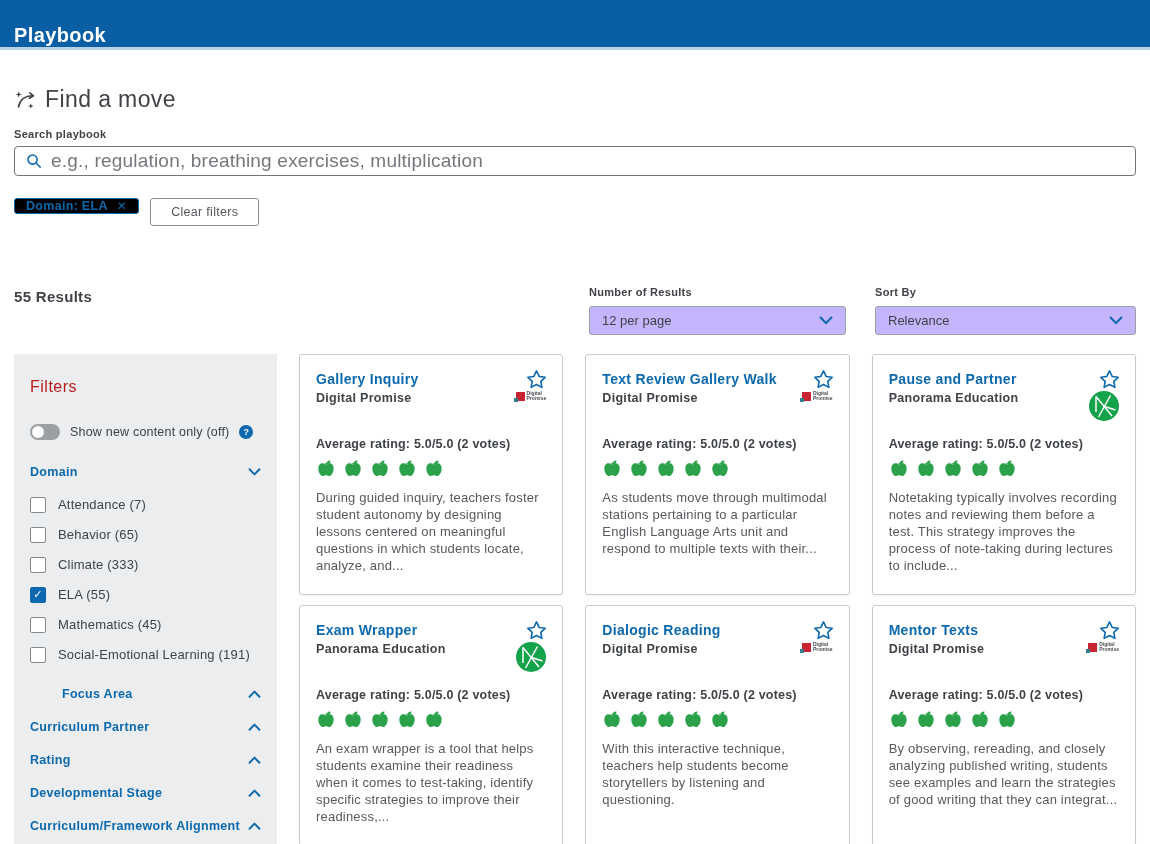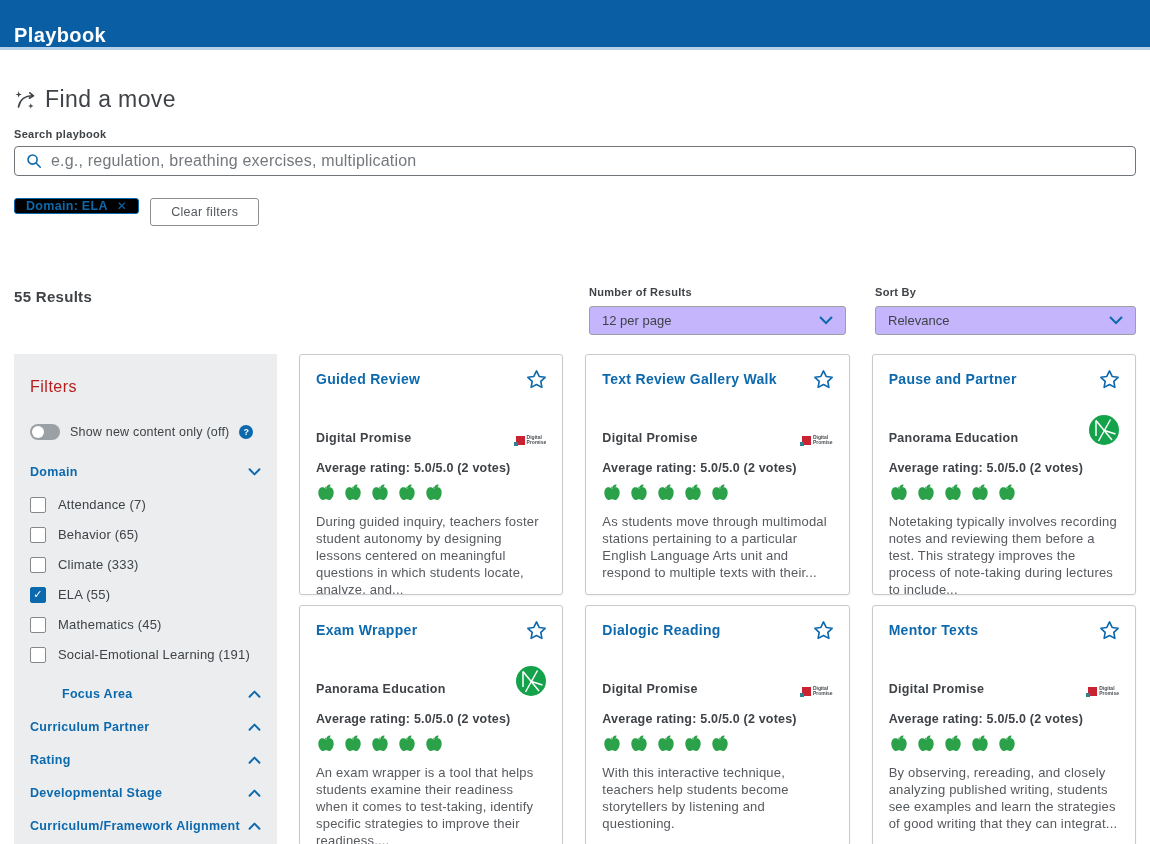--- a/index.html
+++ b/index.html
@@ -15,21 +15,21 @@
 
   
   .find-move { margin-top:36px; display:flex; align-items:center; gap:9px;
     font-size:23px; color:#3f4347; letter-spacing:.4px; }
   .find-move svg { width:22px; height:22px; }
 
   .search-label { margin-top:15px; font-size:11px; font-weight:bold; letter-spacing:.3px; }
   .search-box { margin-top:6px; height:30px; border:1px solid #70757a; border-radius:4px;
     display:flex; align-items:center; padding:0 11px; gap:9px; background:#fff; }
   .search-box svg { width:16px; height:16px; flex:none; }
-  .search-box input { border:none; outline:none; flex:1; font-size:16px; color:#3f4347;
+  .search-box input { border:none; outline:none; flex:1; font-size:19px; color:#3f4347;
     font-family:"Liberation Sans", sans-serif; letter-spacing:.2px; background:transparent; }
   .search-box input::placeholder { color:#74787c; opacity:1; }
 
   
   .chips { margin-top:22px; display:flex; gap:11px; }
   .chip { border:1.5px solid #0d69ad; color:#0d69ad; background:#000000; border-radius:3px;
     height:16px; display:flex; align-items:center; gap:9px; padding:0 11px;
     font-size:12.5px; font-weight:bold; letter-spacing:.3px; cursor:pointer; }
   .chip .x { font-size:12px; font-weight:normal; }
   .clear-btn { border:1px solid #8b8f93; color:#55585c; background:#fff; border-radius:3px;
@@ -78,21 +78,21 @@
 
   
   .grid { flex:1; margin-left:22px; display:grid; grid-template-columns:repeat(3,1fr);
     column-gap:22px; row-gap:10px; grid-auto-rows:241px; }
   .card { background:#fff; border:1px solid #c7cacc; border-radius:3px; padding:16px;
     overflow:hidden; box-shadow:0 1px 2px rgba(0,0,0,.05); }
   .card-head { display:flex; justify-content:space-between; align-items:flex-start; }
   .card-title { color:#0d69ad; font-size:14px; font-weight:bold; letter-spacing:.3px;
     cursor:pointer; }
   .star { width:23px; height:23px; margin:-3px -2px 0 8px; flex:none; cursor:pointer; }
-  .partner-row { margin-top:24px; height:30px; display:flex; align-items:flex-end;
+  .partner-row { height:30px; display:flex; align-items:flex-start;
     justify-content:space-between; }
   .partner-name { font-size:12.5px; font-weight:bold; letter-spacing:.3px; }
   .pan-logo { width:30px; height:30px; flex:none; }
   .dp-logo { display:flex; align-items:flex-start; gap:2px; flex:none; }
   .dp-mark { width:9px; height:9px; background:#c92231; margin-top:1px; position:relative; }
   .dp-mark::after { content:""; position:absolute; left:-2px; bottom:-1px; width:4px; height:4px;
     background:#2e7f8f; }
   .dp-text { display:flex; flex-direction:column; font-size:5px; line-height:5px;
     color:#4a4e52; font-weight:bold; letter-spacing:0; }
   .rating-text { margin-top:16px; font-size:12.5px; font-weight:bold; letter-spacing:.2px; }
@@ -266,21 +266,21 @@
               <use href="#icon-chevron"></use>
             </svg>
         </div>
       </div>
     </aside>
 
     <div class="grid">
 
       <div class="card">
         <div class="card-head">
-          <span class="card-title">Guided Review</span>
+          <span class="card-title">Gallery Inquiry</span>
           <svg class="star">
               <use href="#icon-star"></use>
             </svg>
         </div>
         <div class="partner-row">
           <span class="partner-name">Digital Promise</span>
           <span class="dp-logo">
             <span class="dp-mark"></span>
             <span class="dp-text">
               <span>Digital</span>

